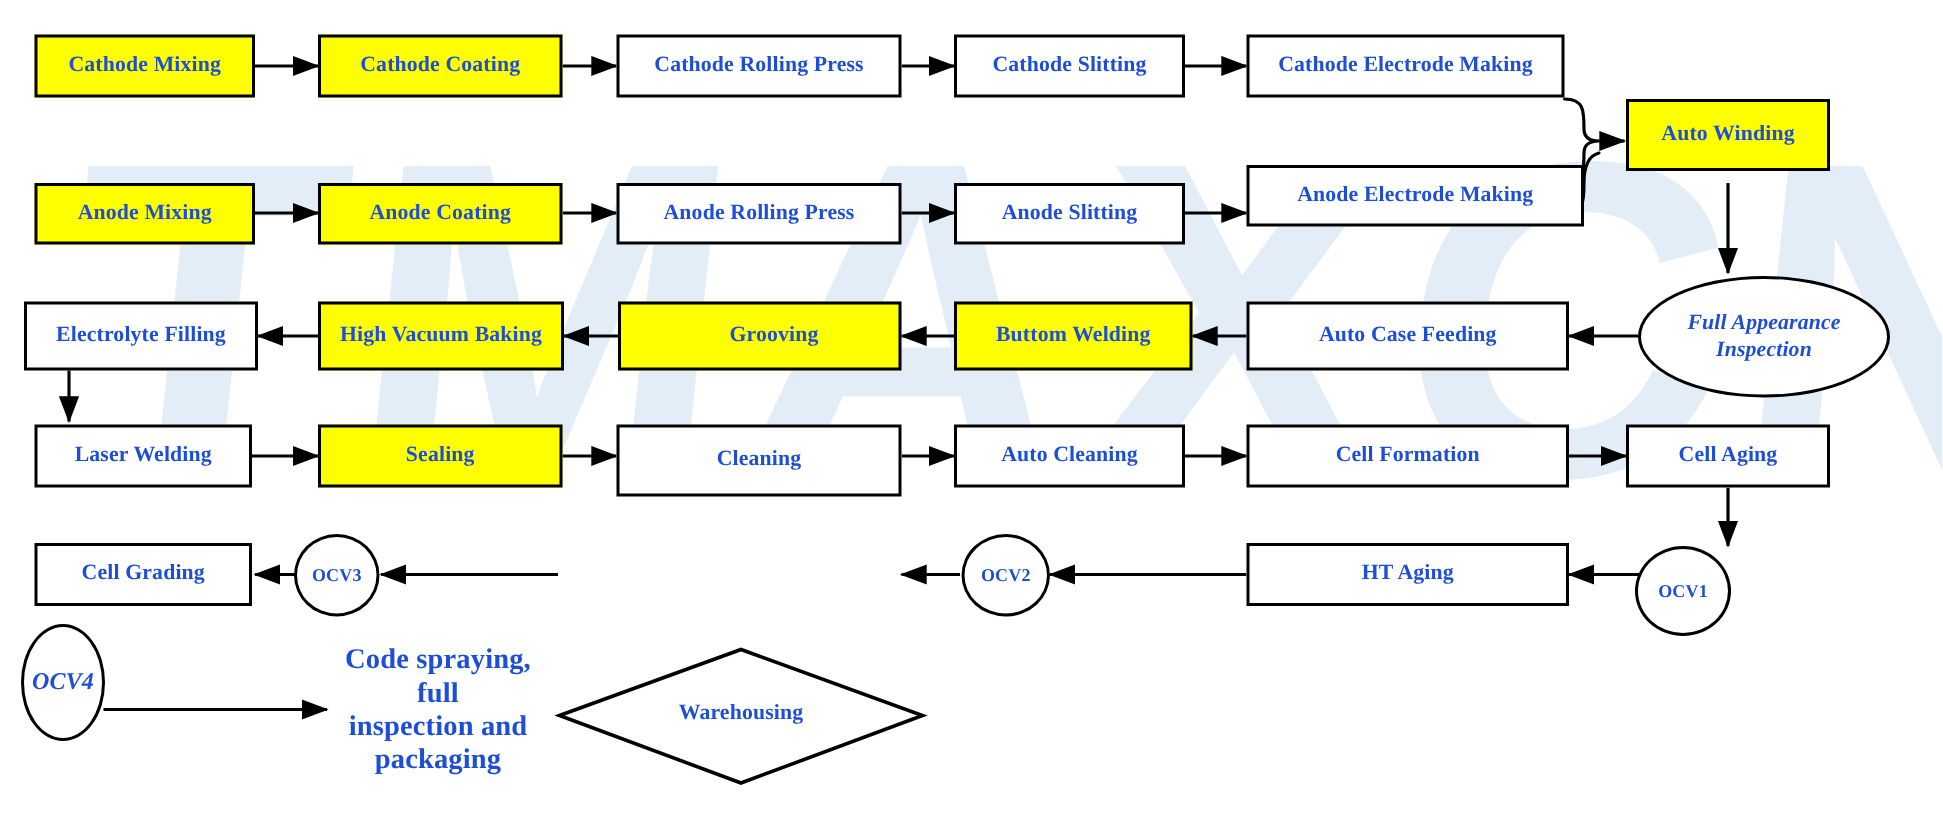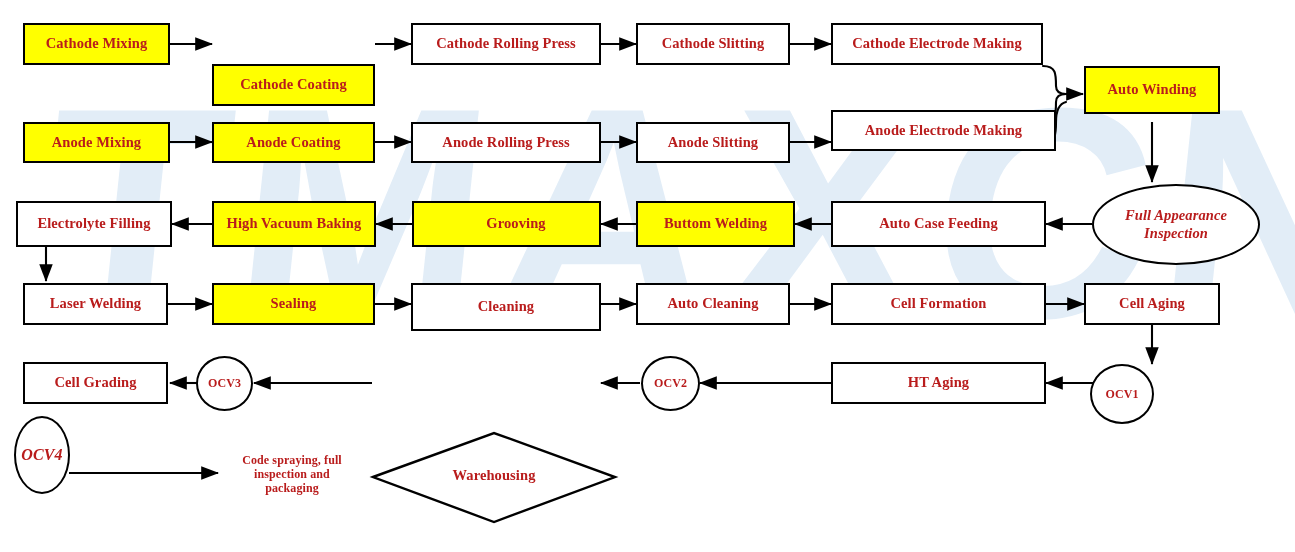--- a/index.html
+++ b/index.html
@@ -46,21 +46,21 @@
   }
   
   .node{
     position:absolute;
     z-index:2;
     box-sizing:border-box;
     display:flex;
     align-items:center;
     justify-content:center;
     text-align:center;
-    color:#b91c1c;
+    color:#1d4ed8;
     font-weight:700;
     font-size:14.5px;
     line-height:1.18;
     letter-spacing:.1px;
   }
   .box{
     border:2.4px solid #000000;
     background:#ffffff;
   }
   .box.yellow{ background:#FFFF00; }
@@ -72,21 +72,21 @@
   }
   .circle{
     border:2.4px solid #000000;
     background:#ffffff;
     border-radius:50%;
     font-size:12px;
   }
   .plain{
     background:transparent;
     border:none;
-    font-size:12px;
+    font-size:19px;
   }
   .diamond-label{
     background:transparent;
     border:none;
   }
   .node span{ display:block; padding:0 4px; }
 </style>
 </head>
 <body>
 
@@ -150,21 +150,21 @@
                L1056,122 C1056,112 1058,104 1066,102"></path>
     </g>
     <line x1="1066" y1="94" x2="1083" y2="94" stroke="#000" stroke-width="2.1" marker-end="url(#ah)"></line>
 
     <polygon points="373,477 494,433 615,477 494,522" fill="#ffffff" stroke="#000" stroke-width="2.4"></polygon>
   </svg>
 
   <div class="node box yellow" style="left:23px;top:23px;width:147px;height:42px;">
     <span>Cathode Mixing</span>
   </div>
-  <div class="node box yellow" style="left:212px;top:23px;width:163px;height:42px;margin-top:41px;">
+  <div class="node box yellow" style="left:212px;top:23px;width:163px;height:42px;">
     <span>Cathode Coating</span>
   </div>
   <div class="node box" style="left:411px;top:23px;width:190px;height:42px;">
     <span>Cathode Rolling Press</span>
   </div>
   <div class="node box" style="left:636px;top:23px;width:154px;height:42px;">
     <span>Cathode Slitting</span>
   </div>
   <div class="node box" style="left:831px;top:23px;width:212px;height:42px;">
     <span>Cathode Electrode Making</span>

